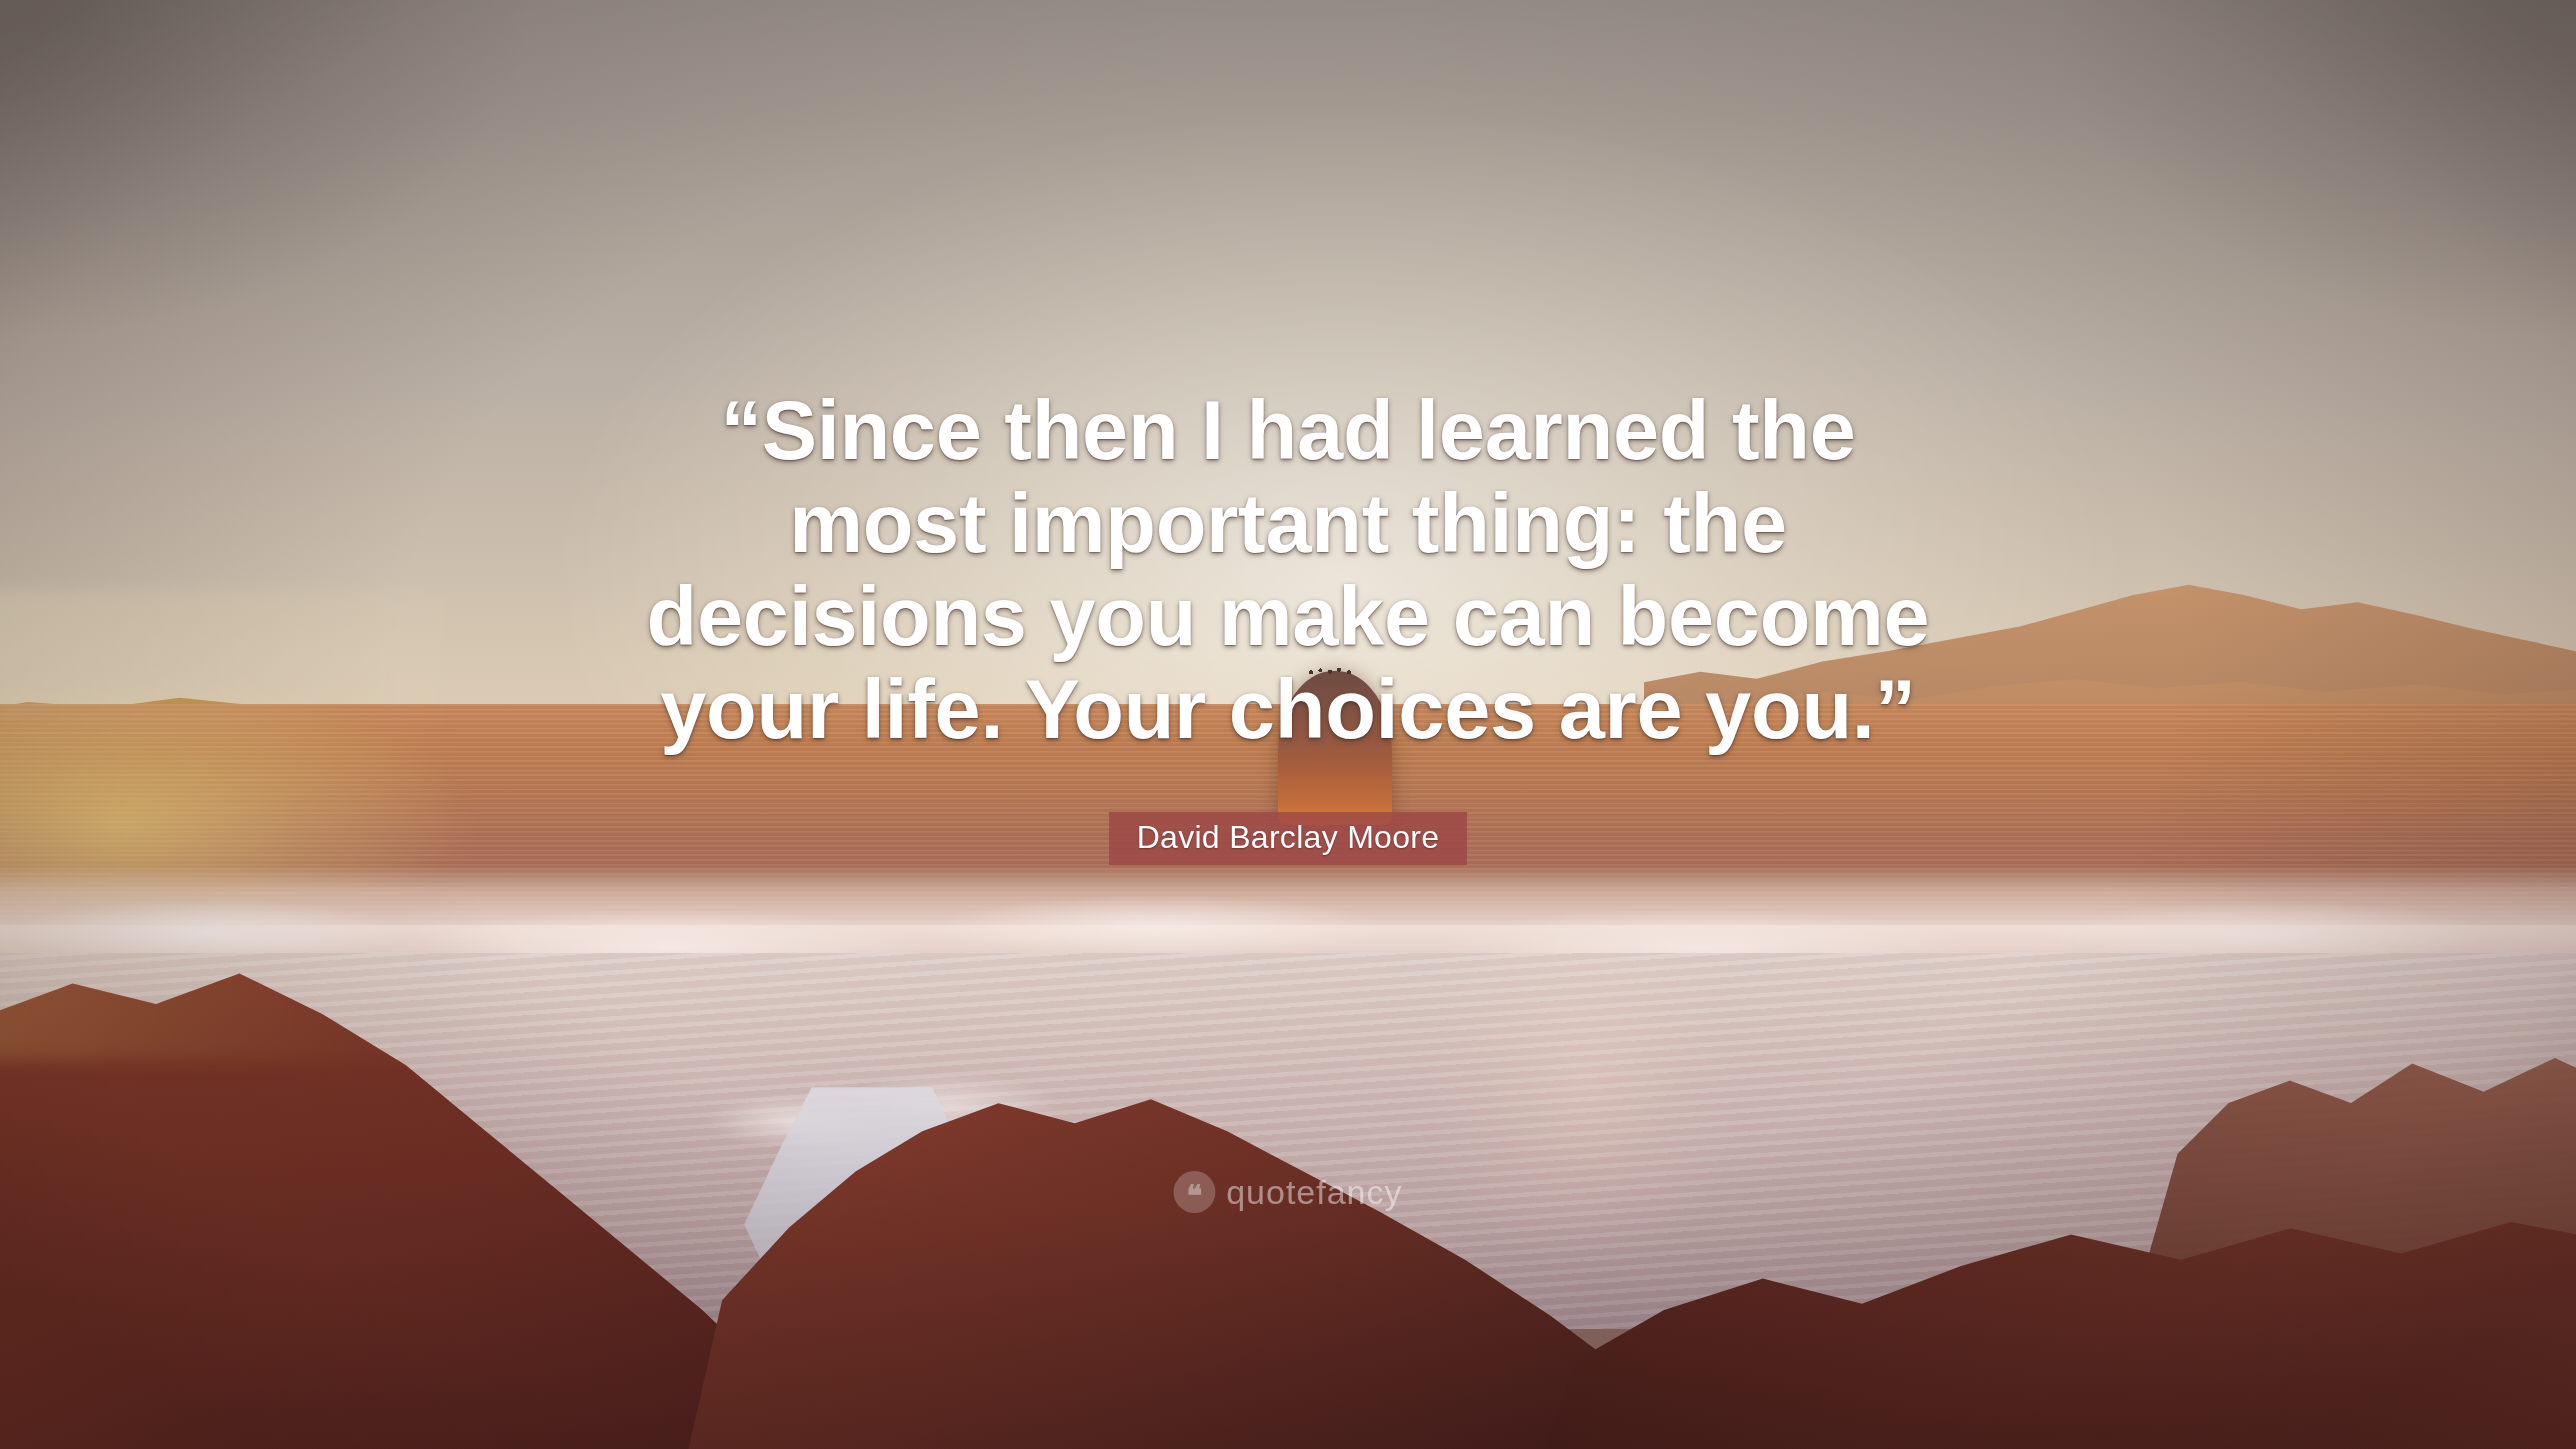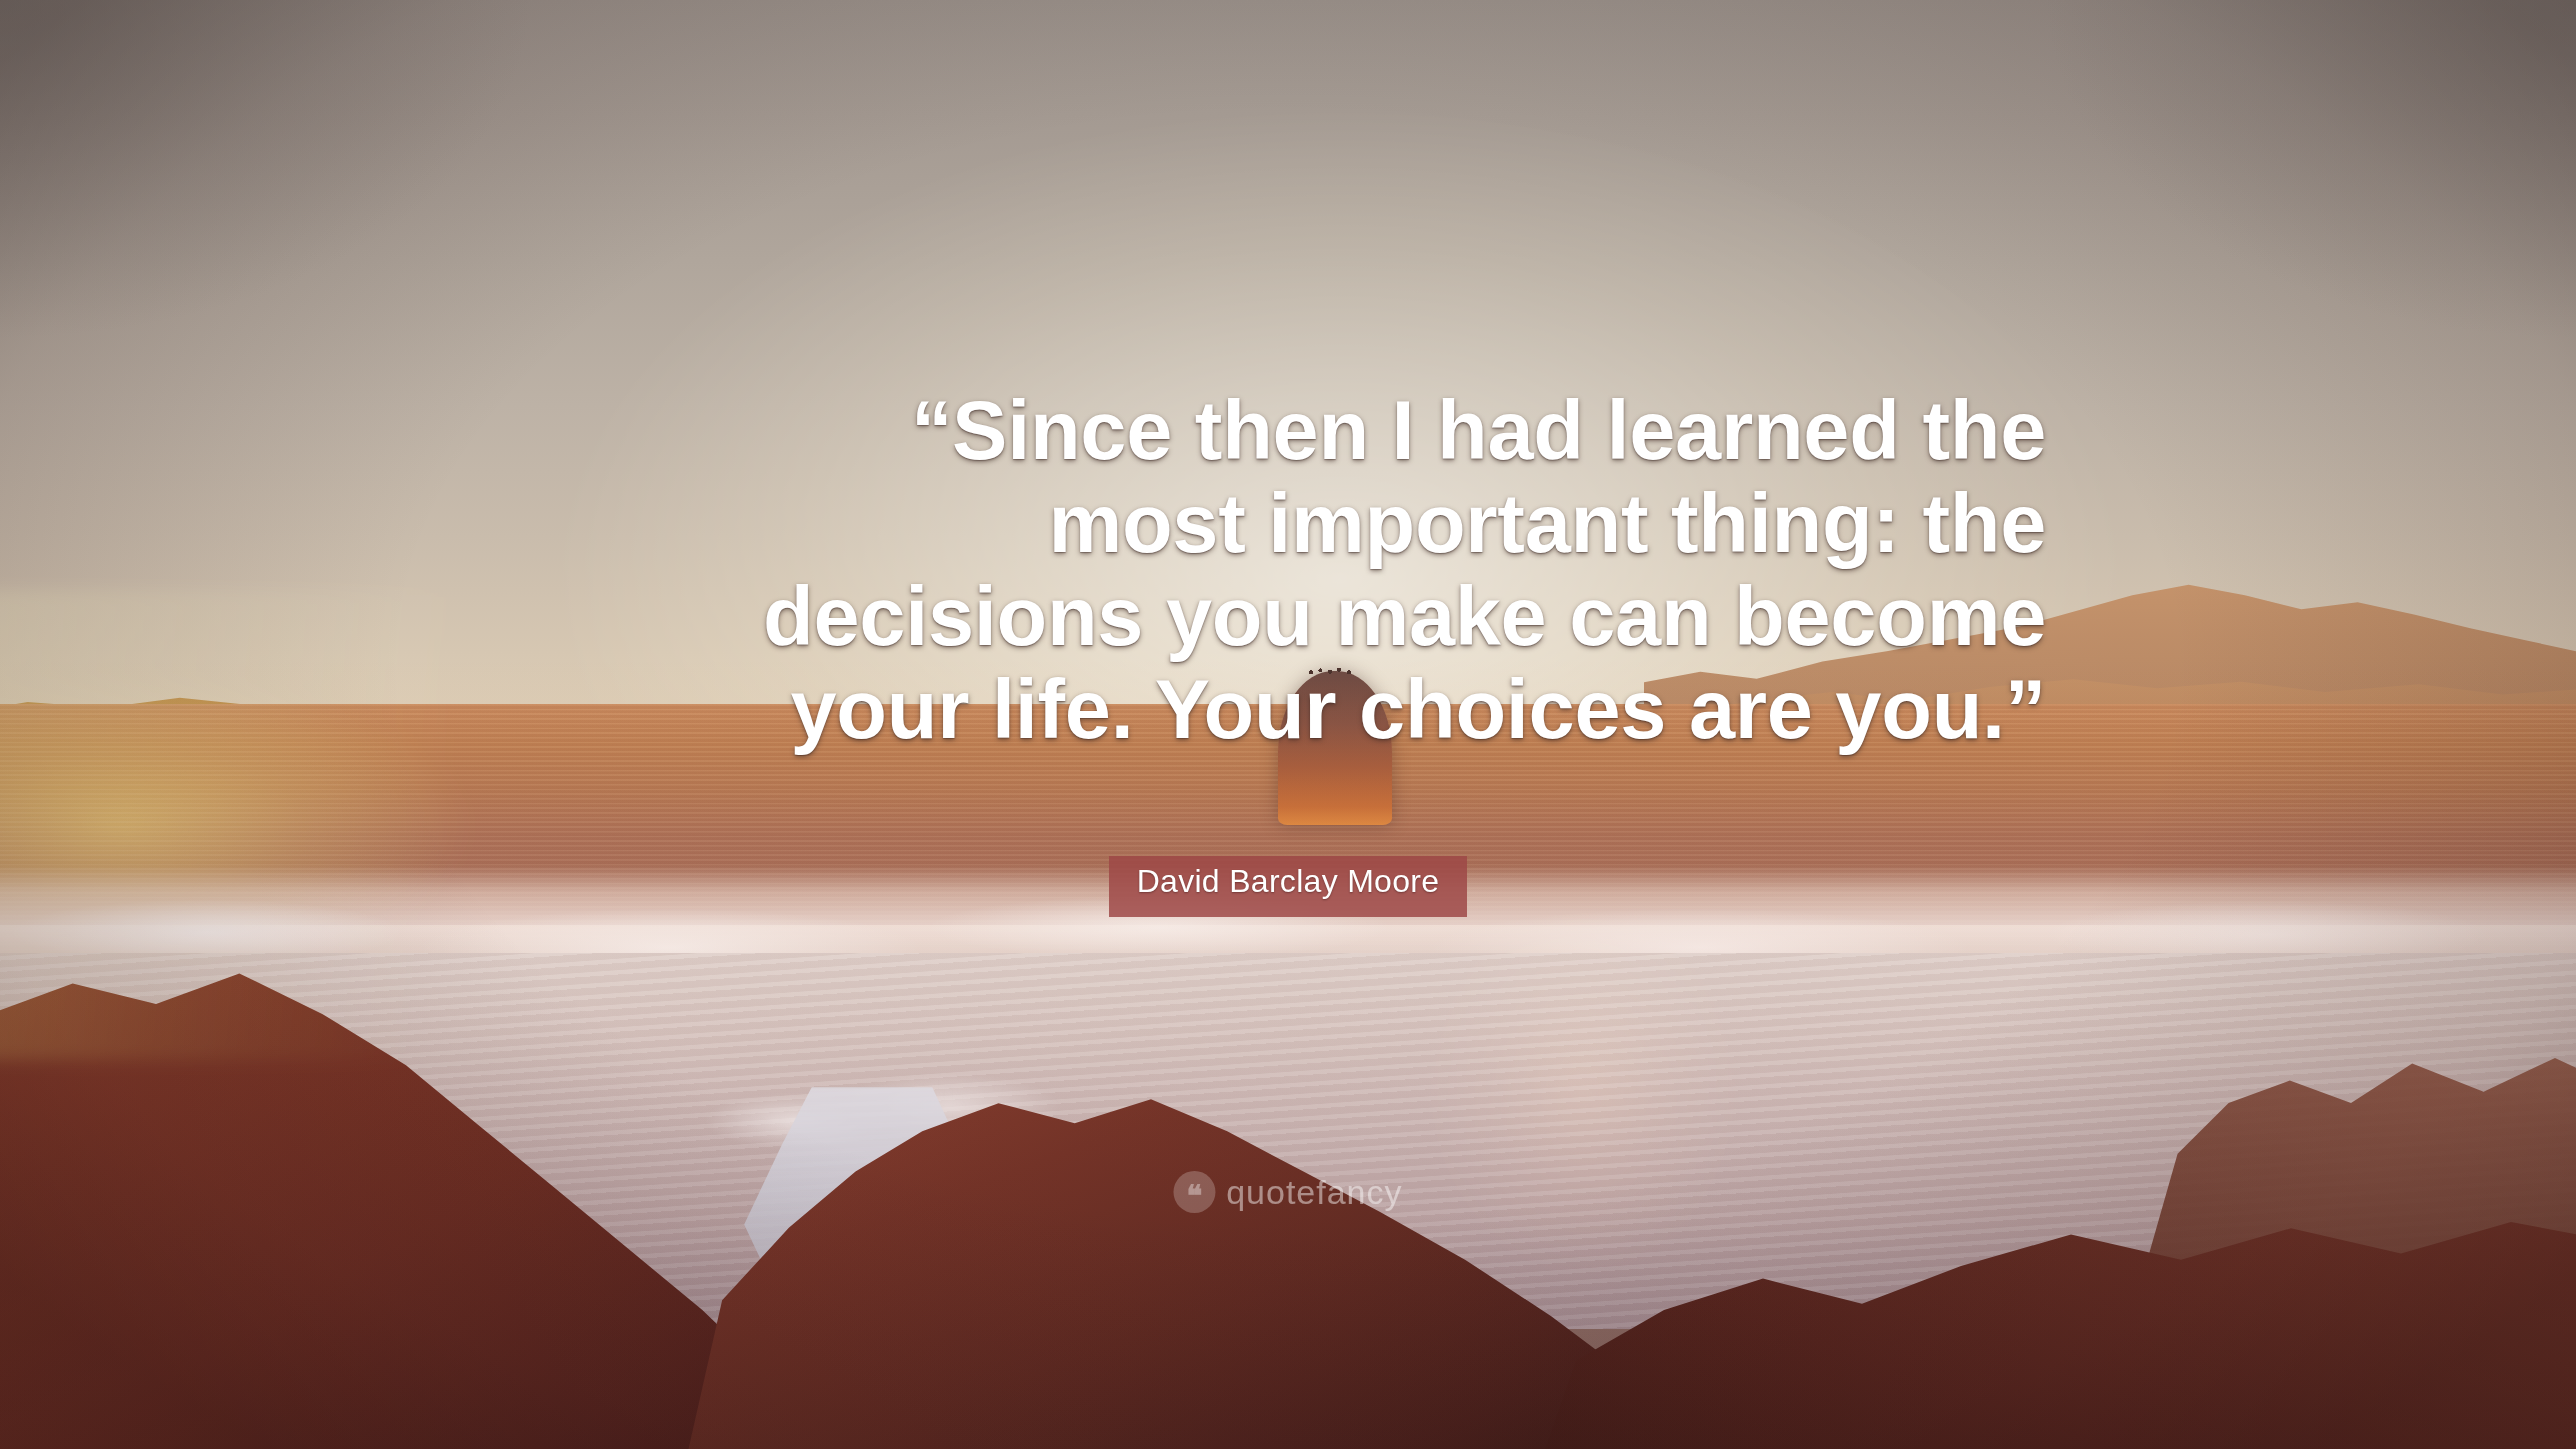--- a/index.html
+++ b/index.html
@@ -218,43 +218,43 @@
 
   
   #content{
     position:absolute;left:0;top:0;width:100%;height:100%;
     display:flex;flex-direction:column;align-items:center;
   }
 
   #quote{
     margin-top:384px;
     width:1516px;
-    text-align:right;
+    text-align:center;
     color:#ffffff;
     font-family:"Liberation Sans", sans-serif;
     font-weight:bold;
     font-size:83px;
     line-height:93px;
     letter-spacing:-0.3px;
     text-shadow:
       0 2px 5.4px rgba(60,40,35,0.55),
       0 0.7px 1.3px rgba(60,40,35,0.45);
     white-space:pre-line;
   }
 
   #author-badge{
-    margin-top:100px;
+    margin-top:56px;
     background:rgba(157,71,70,0.84);
     color:#ffffff;
     font-family:"Liberation Sans", sans-serif;
     font-weight:normal;
     font-size:32px;
     line-height:35px;
     letter-spacing:0.3px;
-    padding:8px 28px 18px 28px;
+    padding:8px 28px 10px 28px;
     text-shadow:0 0.7px 2px rgba(50,20,20,0.45);
   }
 
   #watermark{
     position:absolute;
     left:50%;
     transform:translateX(-50%);
     top:1171px;
     display:flex;
     align-items:center;

